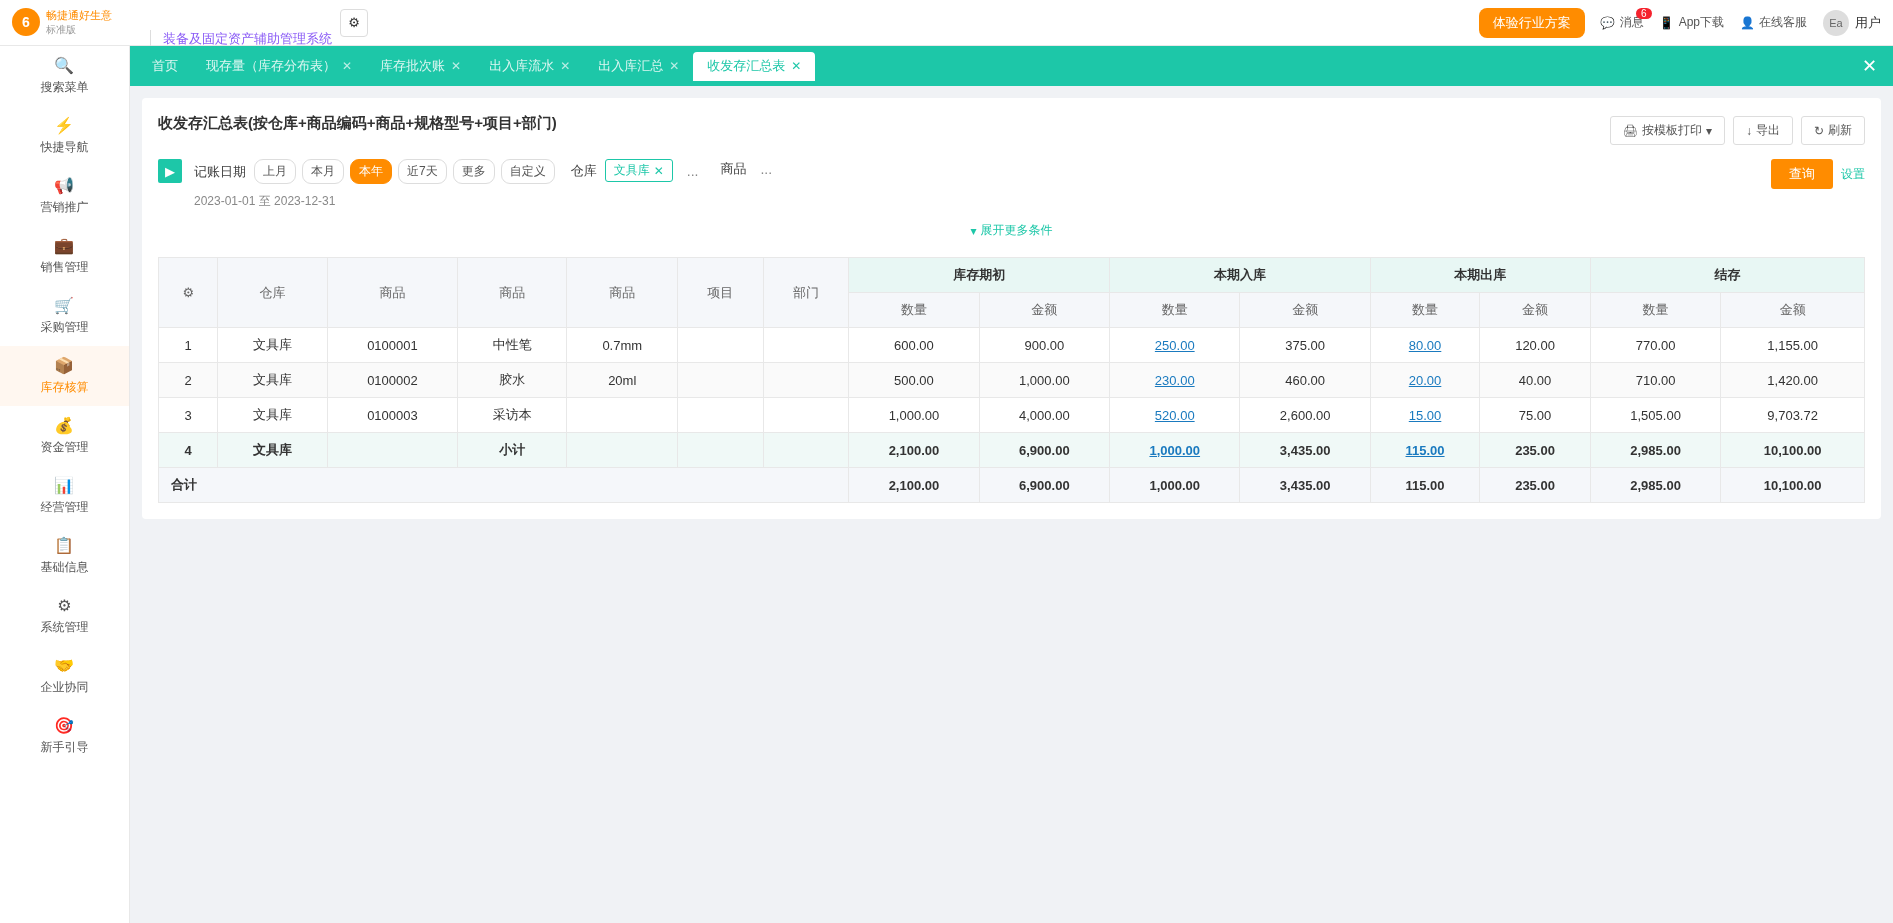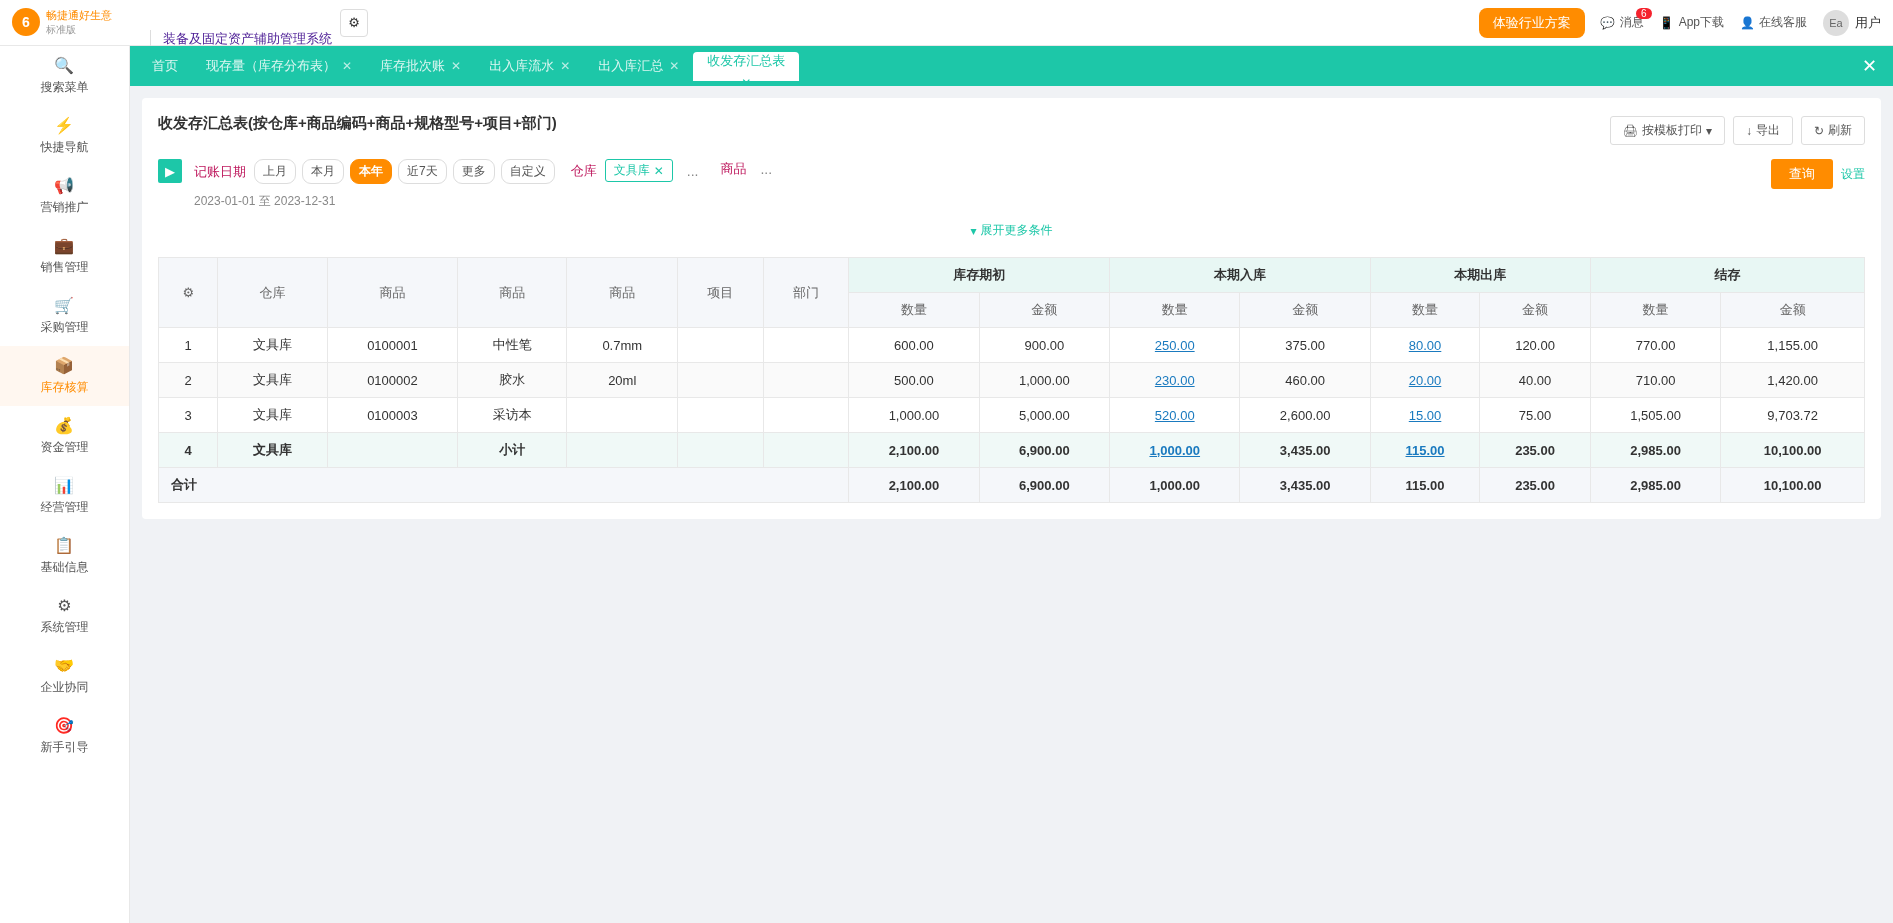--- a/index.html
+++ b/index.html
@@ -12,49 +12,49 @@
     .sidebar { width: 130px; background: #fff; flex-shrink: 0; display: flex; flex-direction: column; border-right: 1px solid #e8e8e8; }
     .content-area { flex: 1; display: flex; flex-direction: column; overflow: hidden; }
     .tab-bar { background: #1dc7a8; display: flex; align-items: center; height: 40px; flex-shrink: 0; padding: 0 8px; }
     .main-content { flex: 1; background: #f0f2f5; overflow-y: auto; padding: 12px; }
 
     
     .logo-area { display: flex; align-items: center; width: 130px; flex-shrink: 0; }
     .logo-icon { width: 28px; height: 28px; background: #ff8c00; border-radius: 50%; display: flex; align-items: center; justify-content: center; color: #fff; font-weight: bold; font-size: 14px; margin-right: 6px; flex-shrink: 0; }
     .logo-text { font-size: 11px; color: #ff8c00; line-height: 1.3; }
     .logo-tag { font-size: 10px; color: #999; }
-    .system-title { font-size: 13px; color: #4c1d95; margin-left: 8px; border-left: 1px solid #ddd; padding-left: 12px; margin-top: 32px; }
+    .system-title { font-size: 13px; color: #8b5cf6; margin-left: 8px; border-left: 1px solid #ddd; padding-left: 12px; margin-top: 32px; }
     .top-actions { margin-left: auto; display: flex; align-items: center; gap: 16px; }
     .trial-btn { background: #ff8c00; color: #fff; border: none; border-radius: 8px; padding: 6px 14px; cursor: pointer; font-size: 13px; }
     .top-icon-group { display: flex; align-items: center; gap: 16px; }
     .top-icon-item { display: flex; align-items: center; gap: 4px; color: #555; font-size: 12px; cursor: pointer; position: relative; }
     .badge { position: absolute; top: -6px; right: -8px; background: #f5222d; color: #fff; border-radius: 8px; font-size: 10px; padding: 0 4px; min-width: 16px; text-align: center; }
     .user-area { display: flex; align-items: center; gap: 6px; cursor: pointer; }
     .user-avatar { width: 26px; height: 26px; background: #ddd; border-radius: 50%; display: flex; align-items: center; justify-content: center; font-size: 11px; color: #666; }
     .settings-btn { width: 28px; height: 28px; border: 1px solid #ddd; border-radius: 4px; display: flex; align-items: center; justify-content: center; cursor: pointer; background: #fff; margin-left: 8px; }
 
     
     .sidebar-item { display: flex; flex-direction: column; align-items: center; padding: 10px 6px; cursor: pointer; font-size: 12px; color: #555; gap: 4px; transition: background 0.2s; }
     .sidebar-item.active { background: #fff7f0; color: #ff8c00; }
     .sidebar-icon { font-size: 16px; }
 
     
     .tab-item { display: flex; align-items: center; padding: 0 14px; height: 29px; color: rgba(255,255,255,0.85); cursor: pointer; font-size: 13px; gap: 6px; white-space: nowrap; }
-    .tab-item.active { background: #fff; color: #1dc7a8; border-radius: 4px 4px 0 0; margin-bottom: 0; flex-direction: column; }
+    .tab-item.active { background: #fff; color: #1dc7a8; border-radius: 4px 4px 0 0; margin-bottom: 0; }
     .tab-close { color: rgba(255,255,255,0.7); font-size: 12px; }
     .tab-item.active .tab-close { color: #1dc7a8; }
     .tab-bar-close { margin-left: auto; color: #fff; cursor: pointer; font-size: 18px; padding: 0 8px; }
 
     
     .page-card { background: #fff; border-radius: 4px; padding: 16px; }
     .page-title { font-size: 15px; font-weight: bold; color: #333; margin-bottom: 14px; }
-    .filter-label { color: #be185d; font-size: 13px; }
+    .filter-label { color: #404040; font-size: 13px; }
     .date-filter { display: flex; align-items: center; gap: 6px; }
     .date-btn { padding: 3px 8px; border: 1px solid #ddd; border-radius: 9px; cursor: pointer; font-size: 12px; color: #555; background: #fff; }
-    .date-btn.active { background: #ff8c00; color: #fff; border-color: #ff8c00; font-weight: bold; }
+    .date-btn.active { background: #ff8c00; color: #fff; border-color: #ff8c00; }
     .date-range { font-size: 12px; color: #888; margin-top: 4px; }
     .warehouse-tag { display: flex; align-items: center; gap: 4px; border: 1px solid #1dc7a8; border-radius: 3px; padding: 2px 8px; color: #1dc7a8; font-size: 12px; }
     .warehouse-close { cursor: pointer; }
     .dots-btn { color: #888; font-size: 14px; cursor: pointer; padding: 2px 6px; }
     .expand-btn { display: flex; align-items: center; justify-content: center; color: #1dc7a8; cursor: pointer; font-size: 12px; gap: 4px; padding: 6px 0; }
     .filter-row { display: flex; align-items: flex-start; gap: 16px; }
     .filter-section { display: flex; align-items: center; gap: 8px; }
     .action-btn { padding: 5px 12px; border: 1px solid #ddd; border-radius: 3px; cursor: pointer; font-size: 12px; background: #fff; color: #555; display: flex; align-items: center; gap: 4px; }
     .query-btn { background: #ff8c00; color: #fff; border: none; border-radius: 3px; padding: 6px 18px; cursor: pointer; font-size: 13px; }
     .settings-link { color: #1dc7a8; cursor: pointer; font-size: 12px; }
@@ -326,21 +326,21 @@
                   </tr>
                   <tr>
                     <td>3</td>
                     <td>文具库</td>
                     <td>0100003</td>
                     <td>采访本</td>
                     <td></td>
                     <td></td>
                     <td></td>
                     <td>1,000.00</td>
-                    <td>5,000.00</td>
+                    <td>4,000.00</td>
                     <td><span class="underline">520.00</span></td>
                     <td>2,600.00</td>
                     <td><span class="underline">15.00</span></td>
                     <td>75.00</td>
                     <td>1,505.00</td>
                     <td>9,703.72</td>
                   </tr>
                   <tr class="subtotal">
                     <td style="font-weight: bold;">4</td>
                     <td style="font-weight: bold;">文具库</td>

